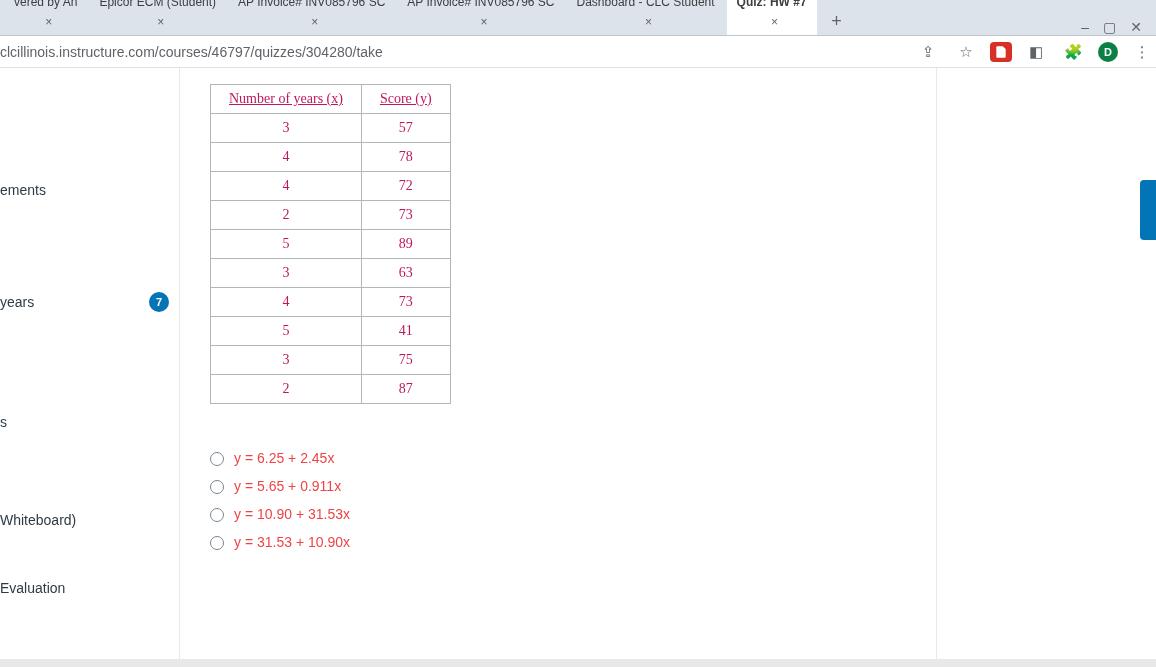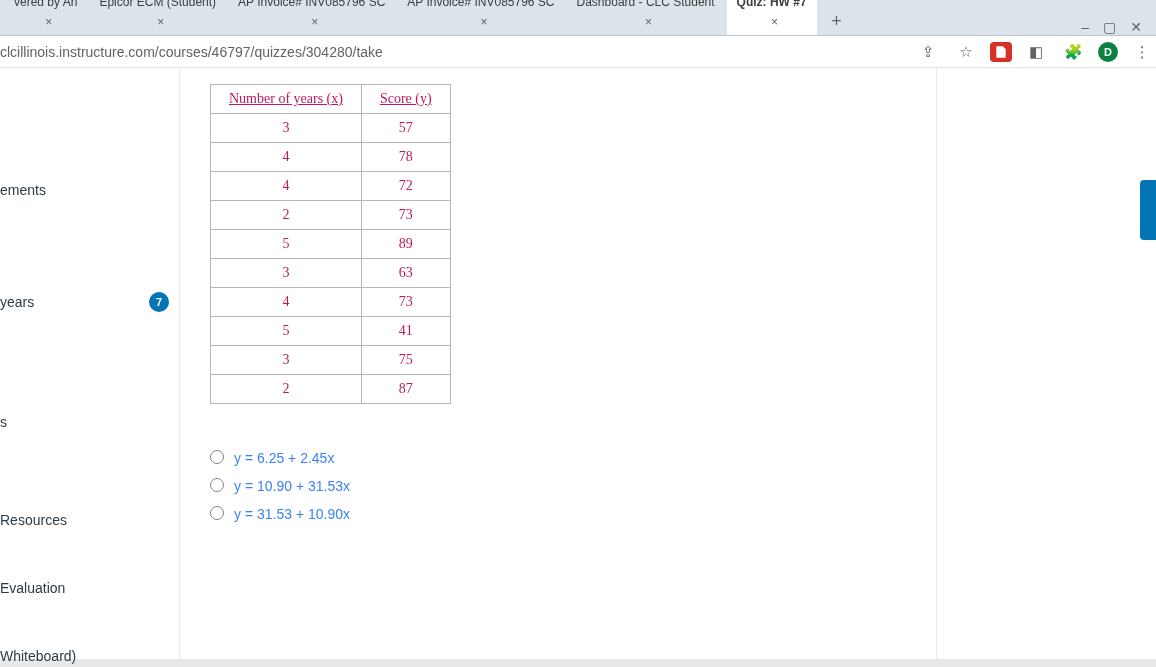--- a/index.html
+++ b/index.html
@@ -129,22 +129,22 @@
   text-decoration: underline;
   font-family: "Times New Roman", serif;
 }
 
 .prompt {
   font-size:15px;
   color:#2d3b45;
   margin: 10px 0 28px 0;
 }
 .option {
-  display:flex; align-items:flex-start; gap:10px;
-  font-size:14px; color:#3b82f6;
+  display:flex; align-items:flex-end; gap:10px;
+  font-size:14px; color:#ef4444;
   padding:6px 0;
 }
 .radio {
   width:14px; height:14px; border:1.5px solid #7a8691; border-radius:50%;
 }
 
 
 .side-tab {
   position:absolute;
   right:0; top:180px;
@@ -225,27 +225,24 @@
           <span>years</span>
           <span class="badge">7</span>
         </div>
         <div style="height: 30px;"></div>
         <div style="height: 20px;"></div>
         <div class="nav-row">
           <span>s</span>
         </div>
         <div style="height: 30px;"></div>
         <div class="nav-row">
-          <span>Resources</span>
+          <span>Whiteboard)</span>
         </div>
         <div class="nav-row">
           <span>Evaluation</span>
-        </div>
-        <div class="nav-row">
-          <span>Whiteboard)</span>
         </div>
       </div>
   </aside>
 
   <main class="main">
 
     <table class="data">
       <thead>
           <tr id="thead-row">
             <th>Number of years (x)</th>
@@ -294,20 +291,24 @@
             <td>87</td>
           </tr>
         </tbody>
     </table>
 
 
     <div id="options-mount">
         <label class="option">
           <span class="radio"></span>
           <span>y = 6.25 + 2.45x</span>
+        </label>
+        <label class="option">
+          <span class="radio"></span>
+          <span>y = 5.65 + 0.911x</span>
         </label>
         <label class="option">
           <span class="radio"></span>
           <span>y = 10.90 + 31.53x</span>
         </label>
         <label class="option">
           <span class="radio"></span>
           <span>y = 31.53 + 10.90x</span>
         </label>
       </div>

